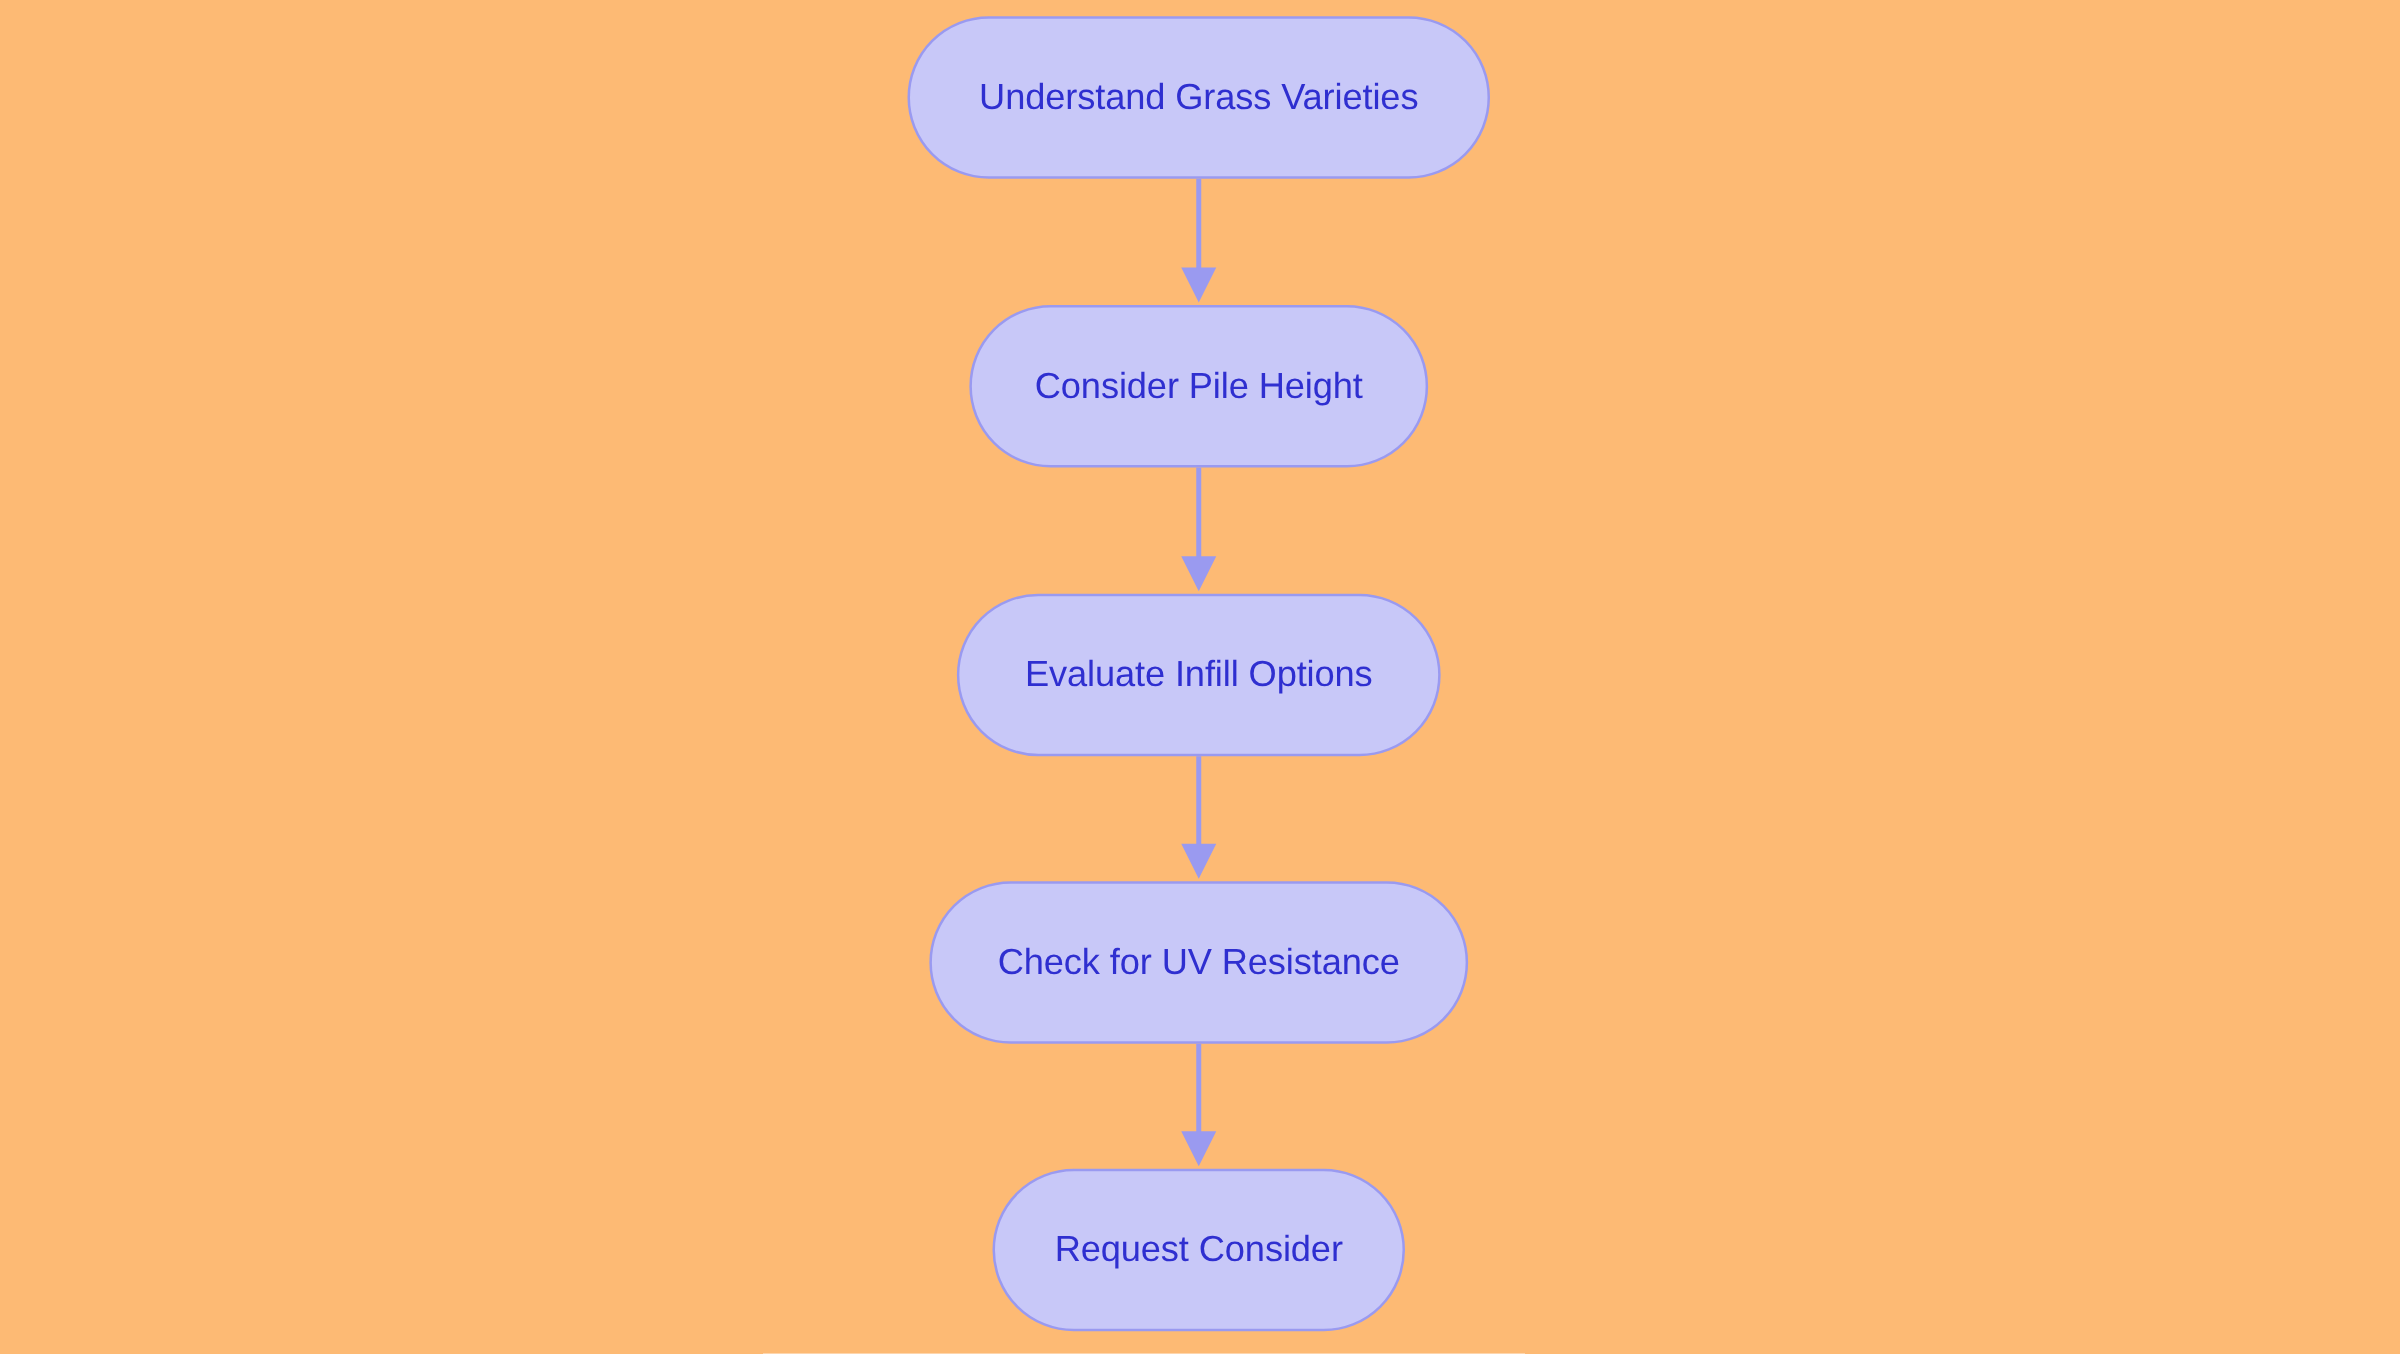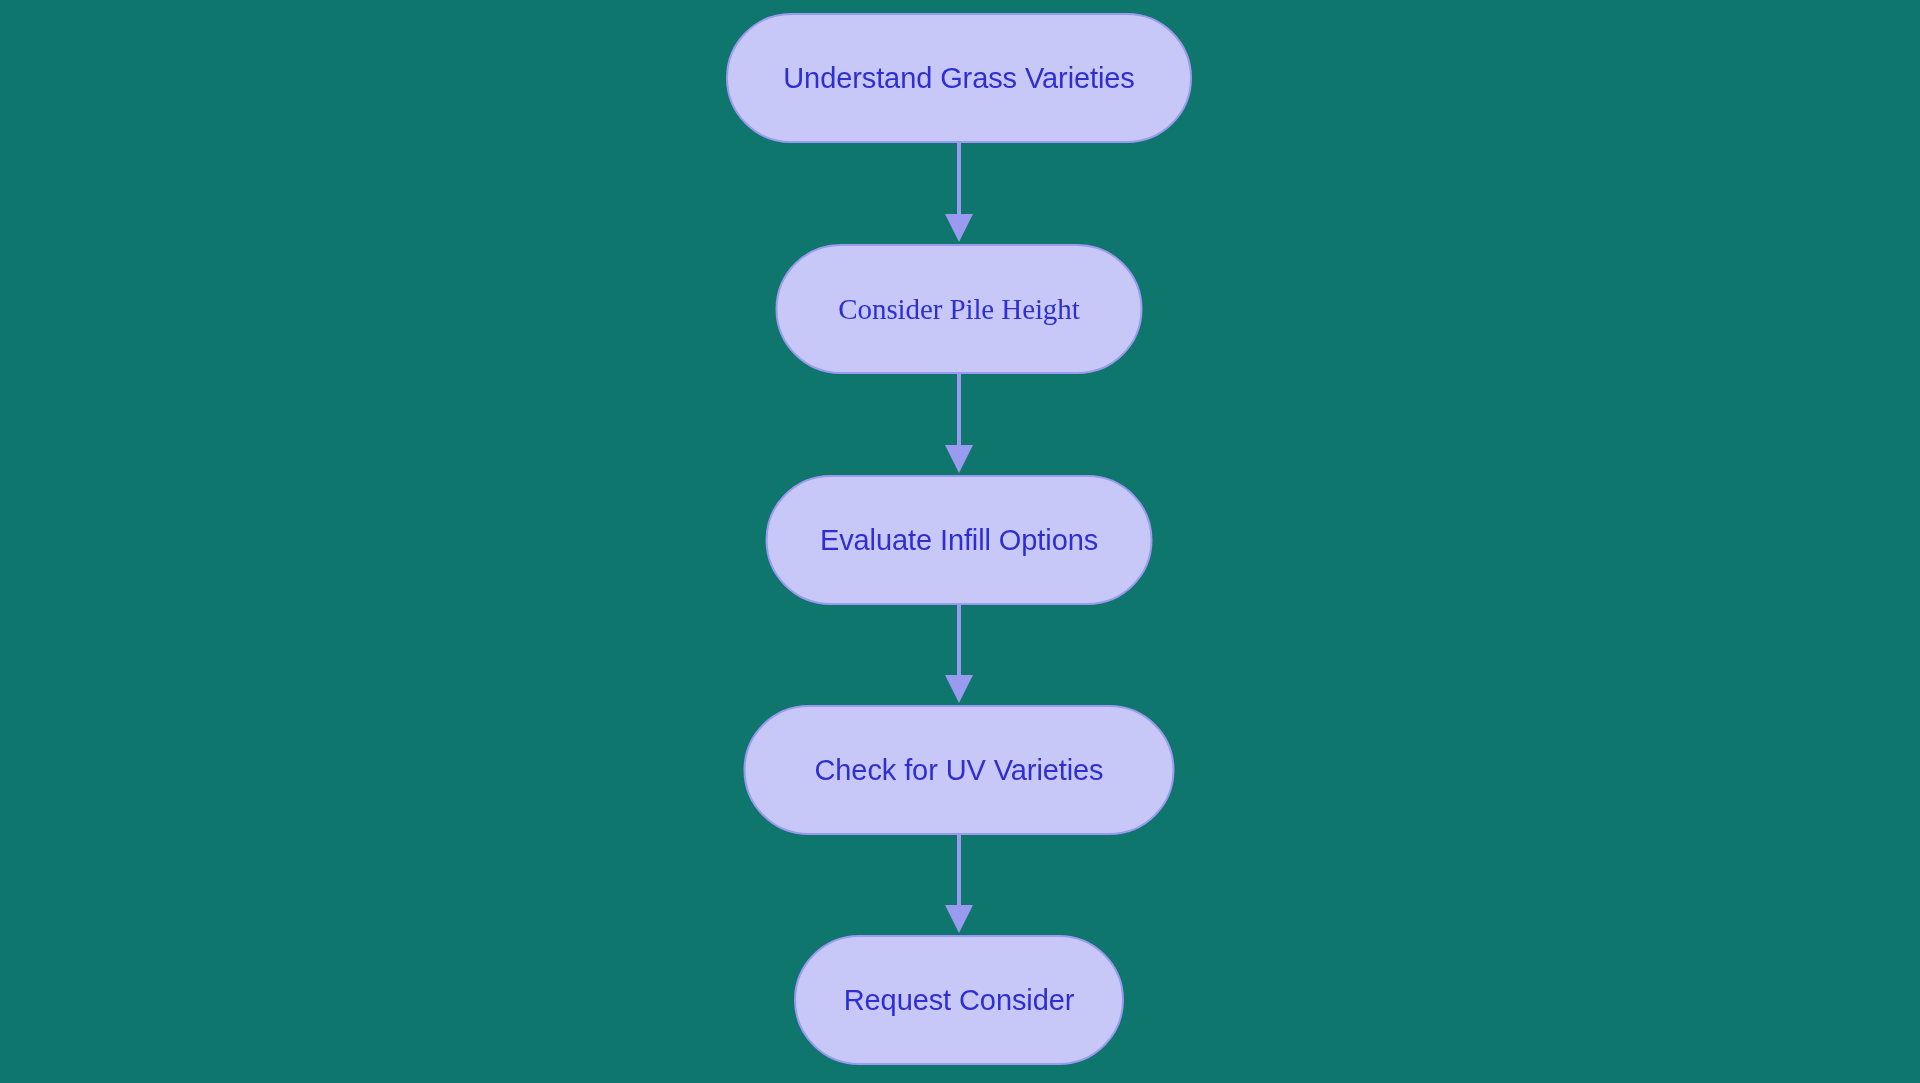--- a/index.html
+++ b/index.html
@@ -55,21 +55,21 @@
   }
 
   .flow-edge-head {
     fill: #9a9af0;
     stroke: none;
   }
 </style>
 </head>
 <body>
 
-<div id="flowchart-canvas" style="background: #0f766e;">
+<div id="flowchart-canvas" style="background: #fdba74;">
 
   <svg class="flow-edge" width="40" height="101" style="left: 959px; top: 143px; height: 101px;">
     <path class="flow-edge-line" d="M 20 0 L 20 73" style="stroke: rgb(154, 154, 240);"></path>
     <path class="flow-edge-head" d="M 6 71 L 34 71 L 20 99 Z" style="fill: rgb(154, 154, 240);"></path>
   </svg>
 
   <svg class="flow-edge" width="40" height="101" style="left: 959px; top: 374px; height: 101px;">
     <path class="flow-edge-line" d="M 20 0 L 20 73" style="stroke: rgb(154, 154, 240);"></path>
     <path class="flow-edge-head" d="M 6 71 L 34 71 L 20 99 Z" style="fill: rgb(154, 154, 240);"></path>
   </svg>
@@ -82,28 +82,28 @@
   <svg class="flow-edge" width="40" height="100" style="left: 959px; top: 835px; height: 100px;">
     <path class="flow-edge-line" d="M 20 0 L 20 72" style="stroke: rgb(154, 154, 240);"></path>
     <path class="flow-edge-head" d="M 6 70 L 34 70 L 20 98 Z" style="fill: rgb(154, 154, 240);"></path>
   </svg>
 
   <div class="flow-node" style="left: 959px; top: 13px; width: 466px; height: 130px; background: rgb(200, 200, 248); border-color: rgb(154, 154, 240);">
     <span class="flow-node-label" style="color: rgb(47, 47, 208);">Understand Grass Varieties</span>
   </div>
 
   <div class="flow-node" style="left: 959px; top: 244px; width: 367px; height: 130px; background: rgb(200, 200, 248); border-color: rgb(154, 154, 240);">
-    <span class="flow-node-label" style="color: rgb(47, 47, 208); font-family: Liberation Serif, serif;">Consider Pile Height</span>
+    <span class="flow-node-label" style="color: rgb(47, 47, 208);">Consider Pile Height</span>
   </div>
 
   <div class="flow-node" style="left: 959px; top: 475px; width: 387px; height: 130px; background: rgb(200, 200, 248); border-color: rgb(154, 154, 240);">
     <span class="flow-node-label" style="color: rgb(47, 47, 208); text-align: right;">Evaluate Infill Options</span>
   </div>
 
   <div class="flow-node" style="left: 959px; top: 705px; width: 431px; height: 130px; background: rgb(200, 200, 248); border-color: rgb(154, 154, 240);">
-    <span class="flow-node-label" style="color: rgb(47, 47, 208);">Check for UV Varieties</span>
+    <span class="flow-node-label" style="color: rgb(47, 47, 208);">Check for UV Resistance</span>
   </div>
 
   <div class="flow-node" style="left: 959px; top: 935px; width: 330px; height: 130px; background: rgb(200, 200, 248); border-color: rgb(154, 154, 240);">
     <span class="flow-node-label" style="color: rgb(47, 47, 208);">Request Consider</span>
   </div>
 
 </div>
 
 </body></html>

